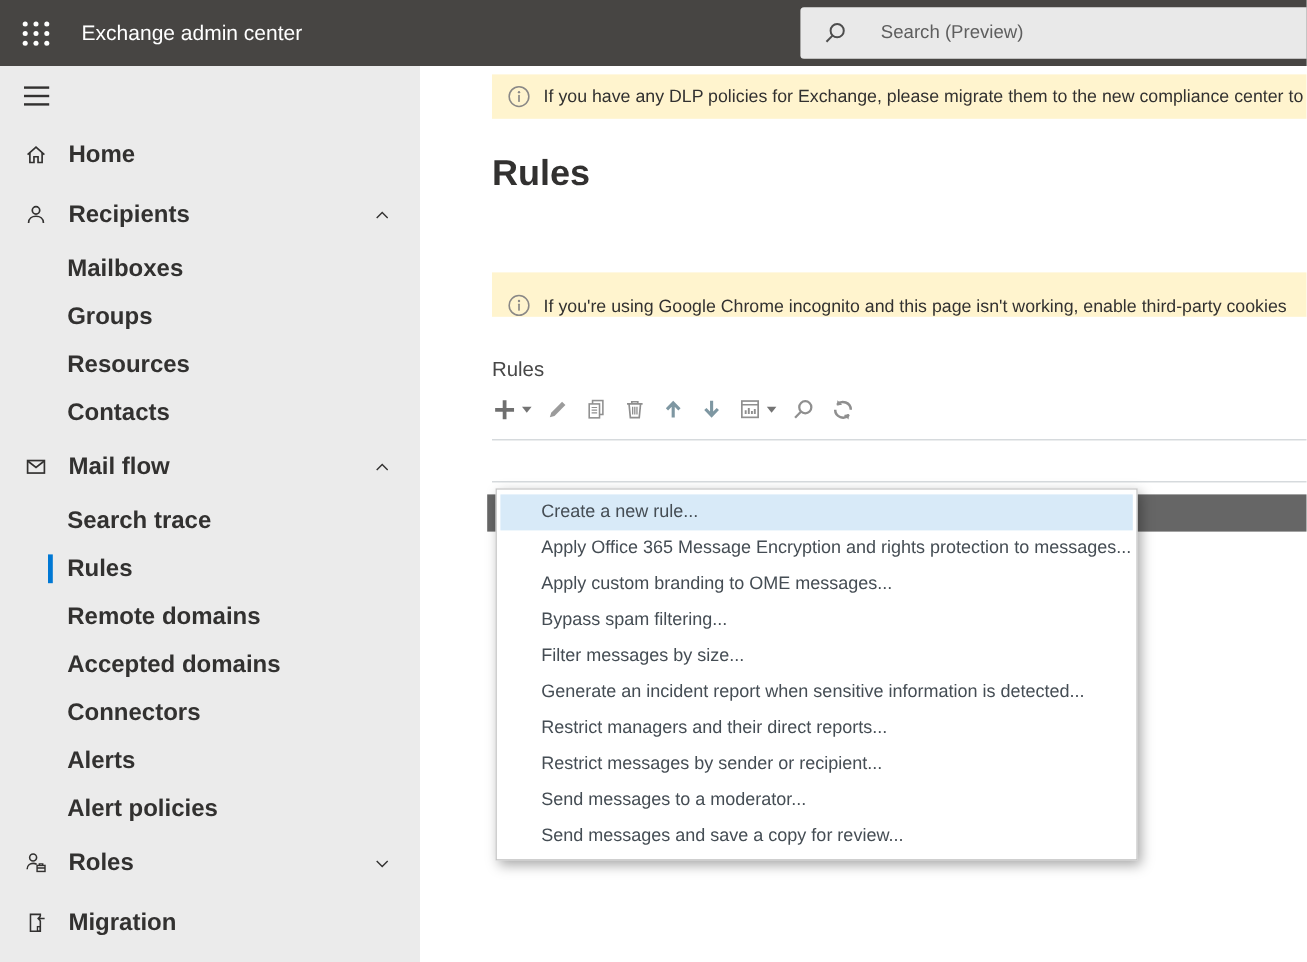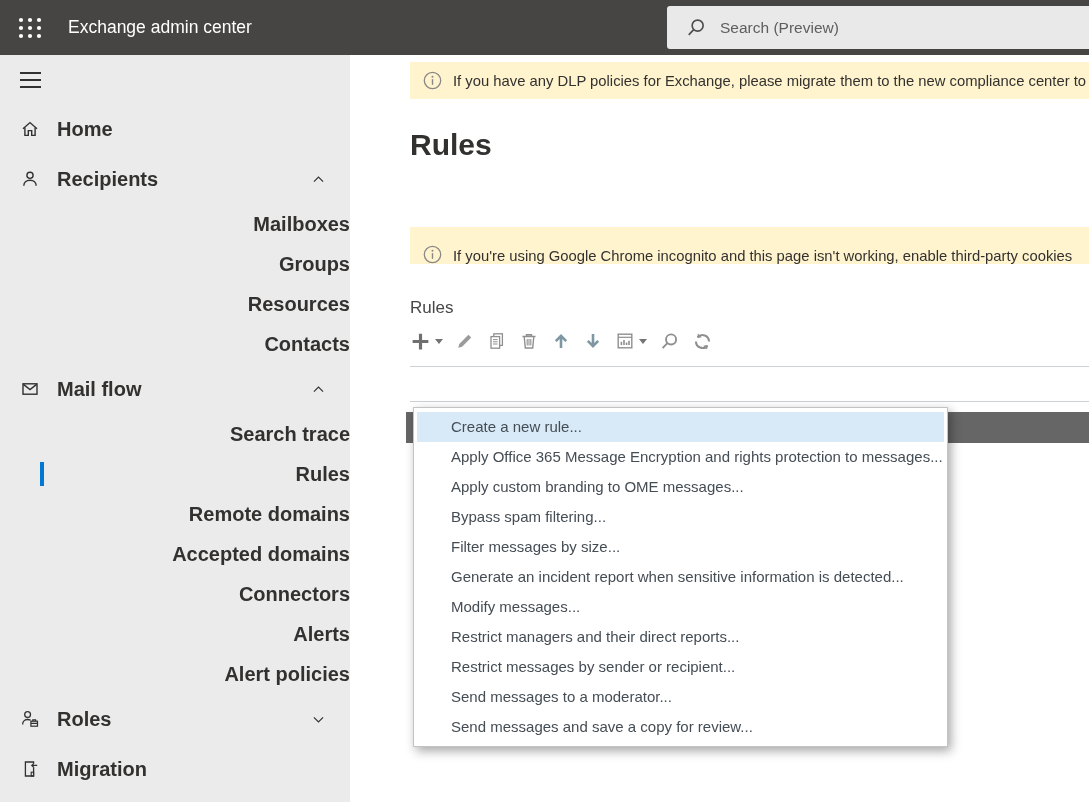--- a/index.html
+++ b/index.html
@@ -19,36 +19,36 @@
   .waffle { margin-left:17px; width:26px; height:26px; cursor:pointer; flex:0 0 26px; }
   .app-title { color:#fff; font-size:17.5px; font-weight:400; margin-left:25px; white-space:nowrap; }
   .searchbox {
     position:absolute; left:667px; top:6px; height:43px; width:440px;
     background:#e9e9e9; border-radius:3px; display:flex; align-items:center;
   }
   .searchbox svg { margin-left:18px; flex:0 0 22px; }
   .searchbox input {
     background:transparent; border:none; outline:none;
     font-family:"Liberation Sans", sans-serif;
-    font-size:15.5px; color:#5e5e5e; margin-left:13px; width:330px;
+    font-size:15.5px; color:#5e5e5e; margin-left:27px; width:330px;
   }
   .searchbox input::placeholder { color:#5e5e5e; opacity:1; }
 
   
   .sidebar {
     position:absolute; left:0; top:55px; width:350px; height:747px;
     background:#ebebeb; overflow:hidden;
   }
   .hamburger { margin:17px 0 0 20px; width:21px; cursor:pointer; }
   .hamburger span { display:block; width:21px; height:2px; background:#323130; margin-bottom:5px; }
   .hamburger span:last-child { margin-bottom:0; }
   .nav { margin-top:16px; }
   .nav-row { display:flex; align-items:center; color:#323130; cursor:pointer; position:relative; font-size:20px;font-weight:bold; }
   .nav-row.lvl0 { height:50px; padding-left:20px; }
-  .nav-row.lvl1 { height:40px; padding-left:88px;justify-content:flex-end; }
+  .nav-row.lvl1 { height:40px; padding-left:56px; }
   .nav-icon { width:20px; height:20px; margin-right:17px; flex:0 0 20px; color:#323130; }
   .chev { margin-left:auto; margin-right:24px; display:flex; color:#323130; }
   .sel-bar { position:absolute; left:40px; top:8px; width:4px; height:24px; background:#0078d4; }
 
   
   .main {
     position:absolute; left:350px; top:55px; width:739px; height:747px;
     background:#fff; overflow:hidden;
   }
   .banner {
@@ -298,20 +298,19 @@
   <div class="header-row"></div>
   <div class="dark-row"></div>
 
   <div class="menu">
     <div class="menu-item selected">Create a new rule...</div>
     <div class="menu-item">Apply Office 365 Message Encryption and rights protection to messages...</div>
     <div class="menu-item">Apply custom branding to OME messages...</div>
     <div class="menu-item">Bypass spam filtering...</div>
     <div class="menu-item">Filter messages by size...</div>
     <div class="menu-item">Generate an incident report when sensitive information is detected...</div>
-    <div class="menu-item">Modify messages...</div>
     <div class="menu-item">Restrict managers and their direct reports...</div>
     <div class="menu-item">Restrict messages by sender or recipient...</div>
     <div class="menu-item">Send messages to a moderator...</div>
     <div class="menu-item">Send messages and save a copy for review...</div>
   </div>
 
 </main>
 
 </body></html>

